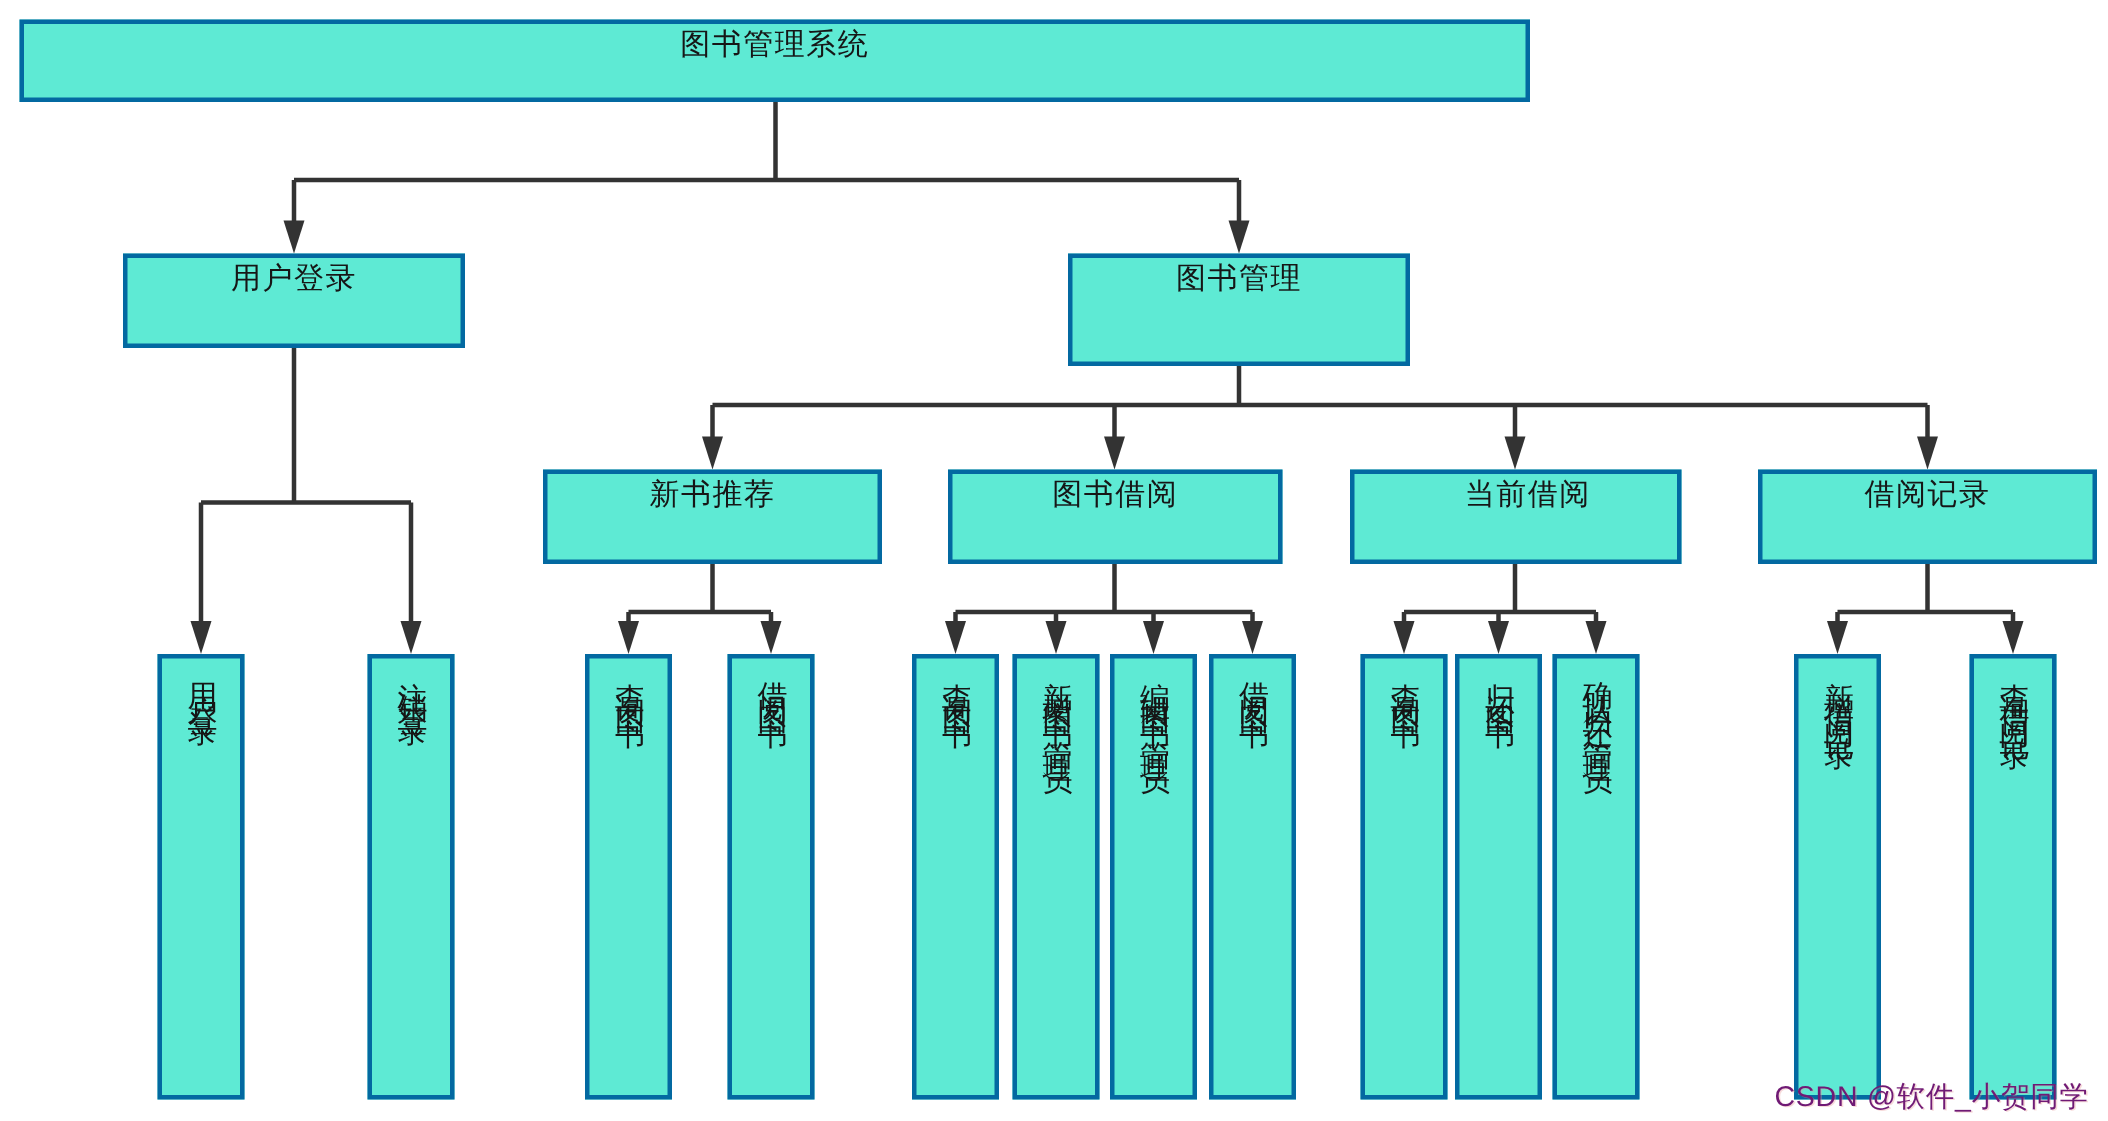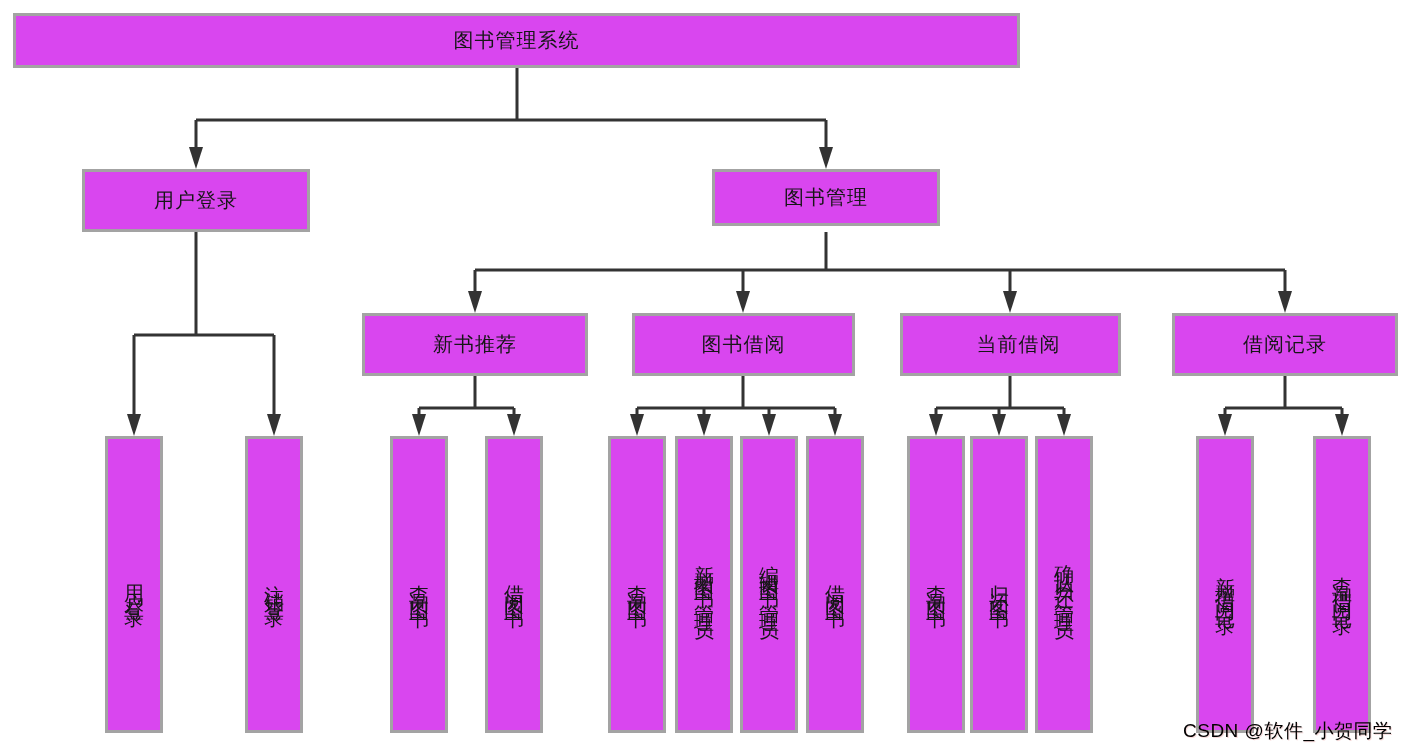--- a/index.html
+++ b/index.html
@@ -6,44 +6,43 @@
   #canvas{
     position:relative;
     width:1405px;height:747px;
     background:#ffffff;
     font-family:"Liberation Sans","DejaVu Sans",sans-serif;
     overflow:hidden;
   }
   #connector-svg{position:absolute;left:0;top:0;z-index:1;}
   .node{
     position:absolute;
-    background:#d946ef;
-    border:3px solid #a3a3a3;
+    background:#5eead4;
+    border:3px solid #0369a1;
     box-sizing:border-box;
     display:flex;
-    align-items:center;
     justify-content:center;
     color:#161616;
     z-index:2;
   }
   .h-node{font-size:20px;letter-spacing:1px;}
   .v-node .v-text{
     writing-mode:vertical-lr;
     text-orientation:mixed;
     font-size:20px;
     line-height:1.15;
     letter-spacing:0.4em;
     white-space:nowrap;
   }
   .watermark{
     position:absolute;
     left:1183px;top:718px;
     z-index:5;
     font-size:19px;
-    color:#000000;
+    color:#701a75;
     letter-spacing:0.5px;
     text-shadow:1px 1px 0 rgba(233,150,150,0.35);
     white-space:nowrap;
   }
 </style>
 </head>
 <body>
 
 <div id="canvas">
 
@@ -90,21 +89,21 @@
     </g>
   </svg>
 
   <div class="node h-node" style="left:13px;top:13px;width:1007px;height:55px;">
     <span>图书管理系统</span>
   </div>
 
   <div class="node h-node" style="left:82px;top:169px;width:228px;height:63px;">
     <span>用户登录</span>
   </div>
-  <div class="node h-node" style="left:712px;top:169px;width:228px;height:57px;">
+  <div class="node h-node" style="left:712px;top:169px;width:228px;height:75px;">
     <span>图书管理</span>
   </div>
 
   <div class="node h-node" style="left:632px;top:313px;width:223px;height:63px;">
     <span>图书借阅</span>
   </div>
   <div class="node h-node" style="left:362px;top:313px;width:226px;height:63px;">
     <span>新书推荐</span>
   </div>
   <div class="node h-node" style="left:900px;top:313px;width:221px;height:63px;padding-left:16px;">

